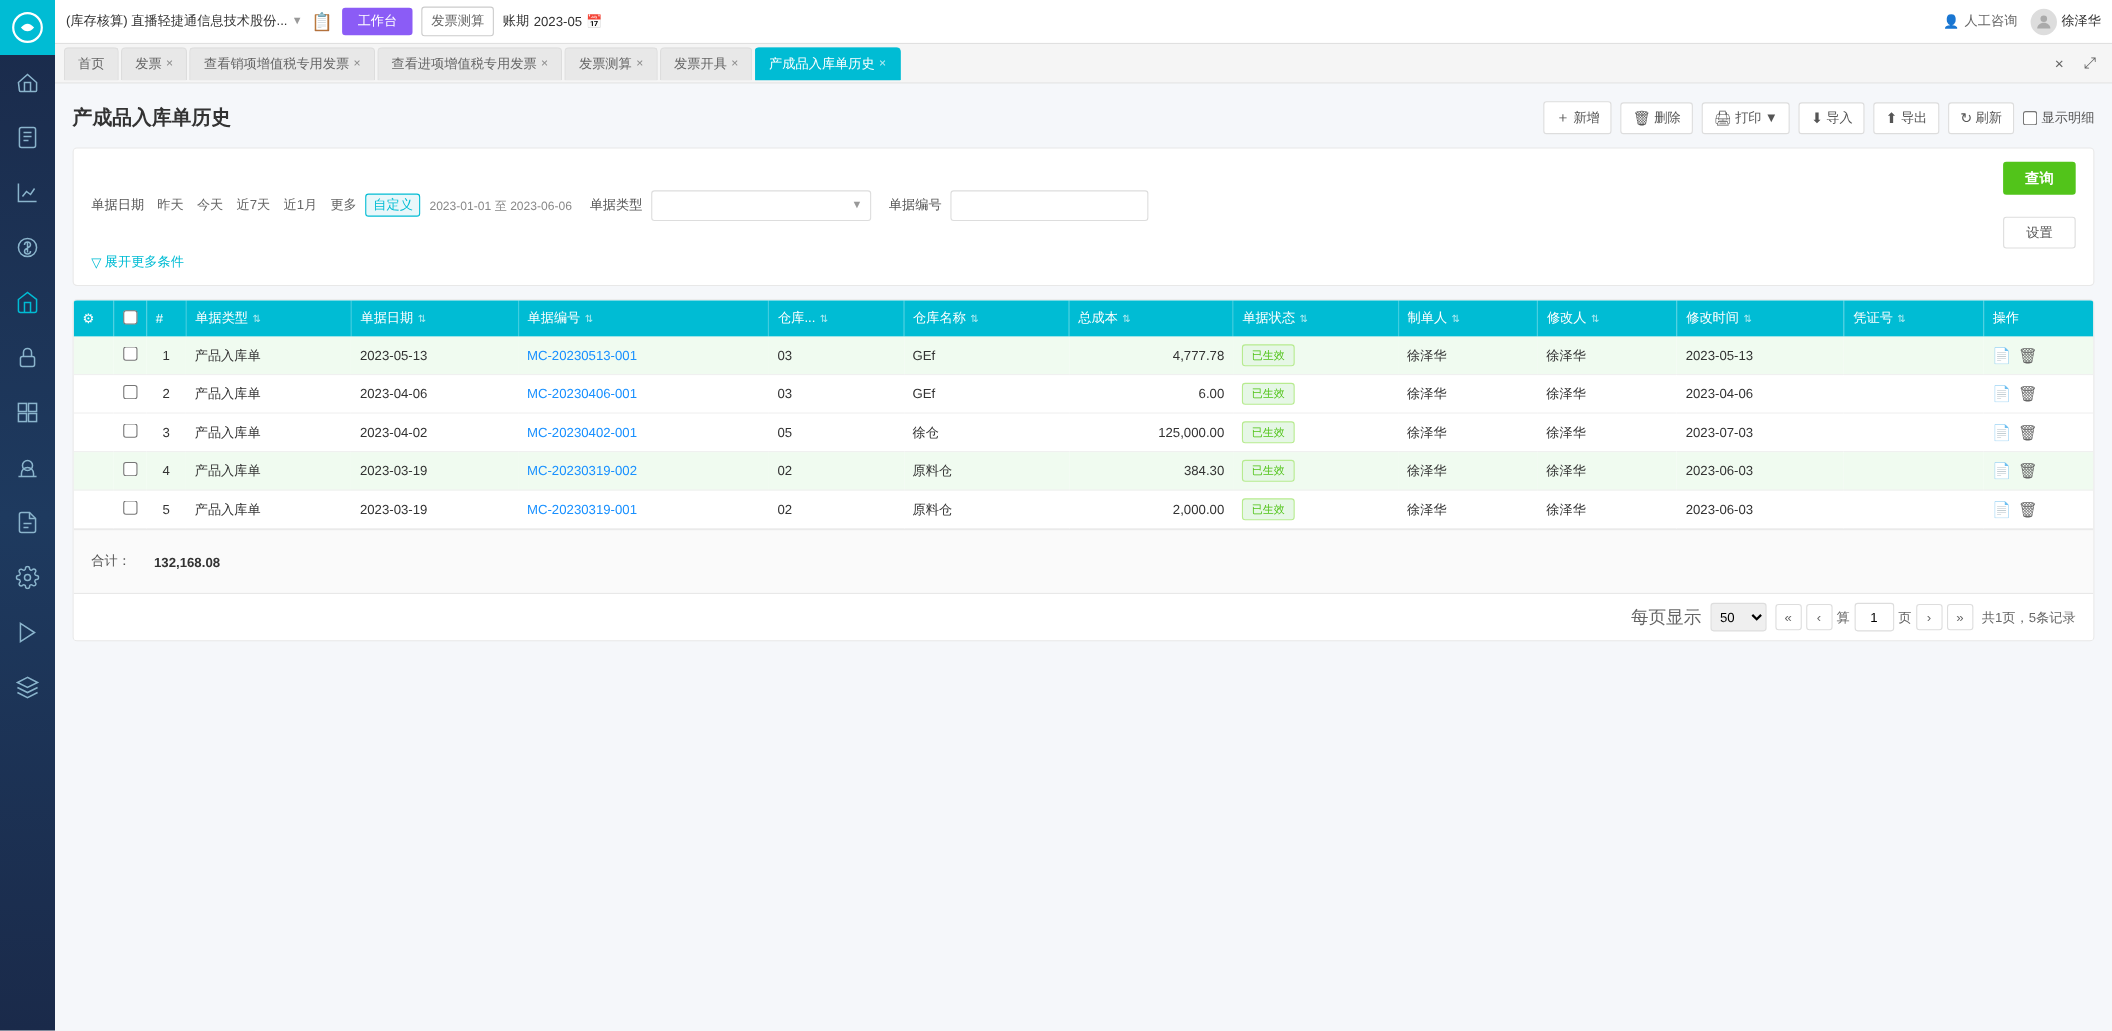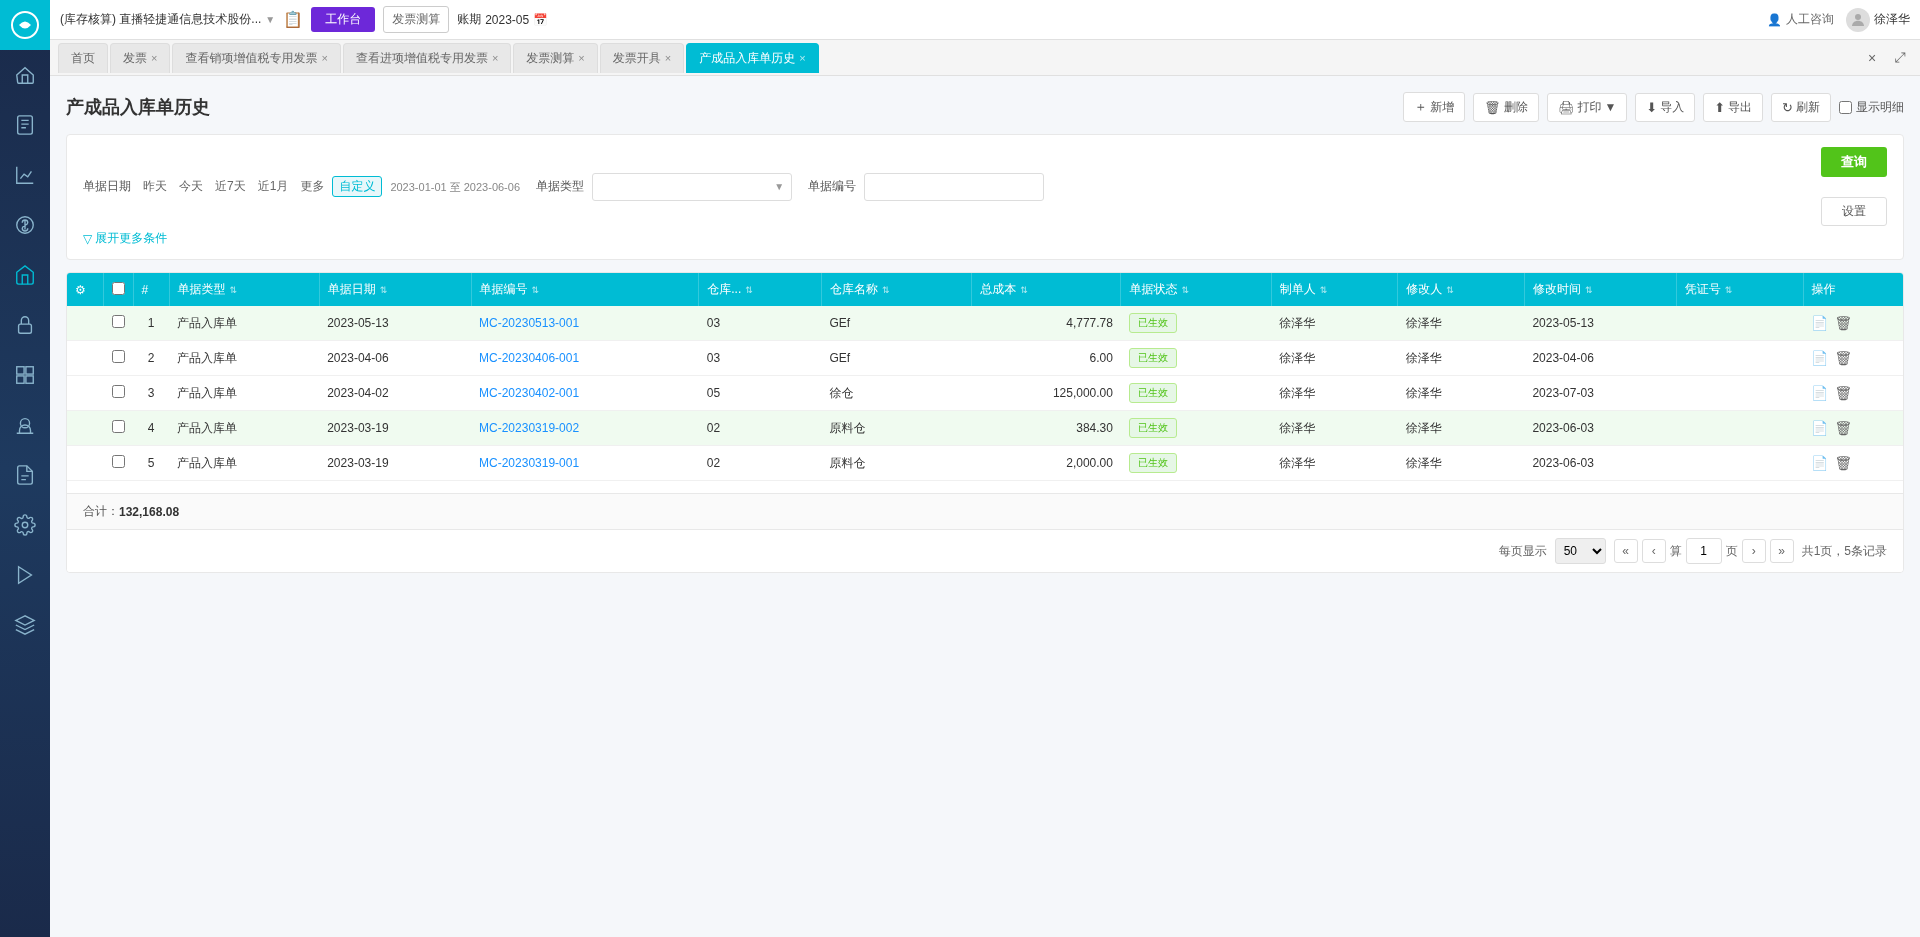--- a/index.html
+++ b/index.html
@@ -18,21 +18,21 @@
 
     
     .main-content { flex: 1; display: flex; flex-direction: column; overflow: hidden; }
 
     
     .topbar { height: 40px; background: #fff; border-bottom: 1px solid #e0e0e0; display: flex; align-items: center; padding: 0 10px; justify-content: space-between; gap: 24px; }
     .topbar-left { display: flex; align-items: center; gap: 8px; }
     .company-selector { display: flex; align-items: center; gap: 4px; font-size: 12px; color: #333; cursor: pointer; }
     .company-selector .arrow { color: #999; font-size: 10px; }
     .doc-icon { color: #666; cursor: pointer; font-size: 16px; }
-    .workspace-btn { background: #6d28d9; color: #fff; border: none; padding: 4px 14px; border-radius: 3px; cursor: pointer; font-size: 12px; }
+    .workspace-btn { background: #8b5cf6; color: #fff; border: none; padding: 4px 14px; border-radius: 3px; cursor: pointer; font-size: 12px; }
     .old-version-btn { border: 1px solid #ccc; background: #fff; color: #666; padding: 4px 8px; border-radius: 3px; cursor: pointer; font-size: 12px; }
     .period-info { display: flex; align-items: center; gap: 4px; font-size: 12px; color: #333; }
     .topbar-right { display: flex; align-items: center; gap: 12px; }
     .service-btn { display: flex; align-items: center; gap: 4px; font-size: 12px; color: #666; cursor: pointer; }
     .user-info { display: flex; align-items: center; gap: 4px; font-size: 12px; color: #333; cursor: pointer; }
     .user-avatar { width: 24px; height: 24px; border-radius: 50%; background: #ddd; display: flex; align-items: center; justify-content: center; font-size: 10px; overflow: hidden; }
 
     
     .tabbar { height: 36px; background: #f5f5f5; border-bottom: 1px solid #e0e0e0; display: flex; align-items: center; padding: 0 8px; gap: 2px; overflow-x: auto; }
     .tab { height: 30px; padding: 0 12px; display: flex; align-items: center; gap: 4px; border-radius: 4px 4px 0 0; cursor: pointer; font-size: 12px; color: #666; background: #e8e8e8; white-space: nowrap; border: 1px solid #ddd; border-bottom: none; text-align: center; }
@@ -83,27 +83,27 @@
     .row-num { color: #999; text-align: center; }
     .link-text { color: #1890ff; cursor: pointer; text-decoration: none; margin-top: 24px; }
     .status-badge { display: inline-block; padding: 2px 8px; border-radius: 3px; font-size: 10px; }
     .status-active { background: #e6f7e6; color: #52c41a; border: 1px solid #b7eb8f; }
     .action-cell { display: flex; gap: 6px; align-items: center; }
     .action-icon { cursor: pointer; color: #666; font-size: 14px; }
     .sort-icon { font-size: 9px; opacity: 0.7; margin-left: 2px; }
     th .th-content { display: flex; align-items: center; gap: 2px; }
 
     
-    .table-footer { background: #fafafa; border-top: 1px solid #e8e8e8; padding: 9px 16px; display: flex; align-items: center; gap: 0; margin-top: 12px; }
+    .table-footer { background: #fafafa; border-top: 1px solid #e8e8e8; padding: 20px 16px; display: flex; align-items: center; gap: 21px; }
     .footer-total-label { font-size: 12px; color: #555; }
     .footer-total-value { font-size: 12px; color: #333; font-weight: bold; }
 
     
     .pagination-bar { background: #fff; border-top: 1px solid #e8e8e8; padding: 8px 16px; display: flex; align-items: center; justify-content: flex-end; gap: 8px; }
-    .page-size-label { font-size: 12px; color: #666; }
+    .page-size-label { font-size: 16px; color: #666; }
     .page-size-select { height: 26px; border: 1px solid #ddd; border-radius: 3px; font-size: 12px; padding: 0 4px; }
     .page-nav { display: flex; align-items: center; gap: 4px; }
     .page-nav-btn { width: 24px; height: 24px; border: 1px solid #ddd; border-radius: 3px; background: #fff; cursor: pointer; display: flex; align-items: center; justify-content: center; font-size: 12px; color: #666; }
     .page-input-group { display: flex; align-items: center; gap: 4px; font-size: 12px; color: #666; }
     .page-input { width: 36px; height: 26px; border: 1px solid #ddd; border-radius: 3px; text-align: center; font-size: 12px; }
     .page-info { font-size: 12px; color: #666; }
 
     
     .show-detail { display: flex; align-items: center; gap: 4px; font-size: 12px; color: #555; }
     .show-detail input { cursor: pointer; }

